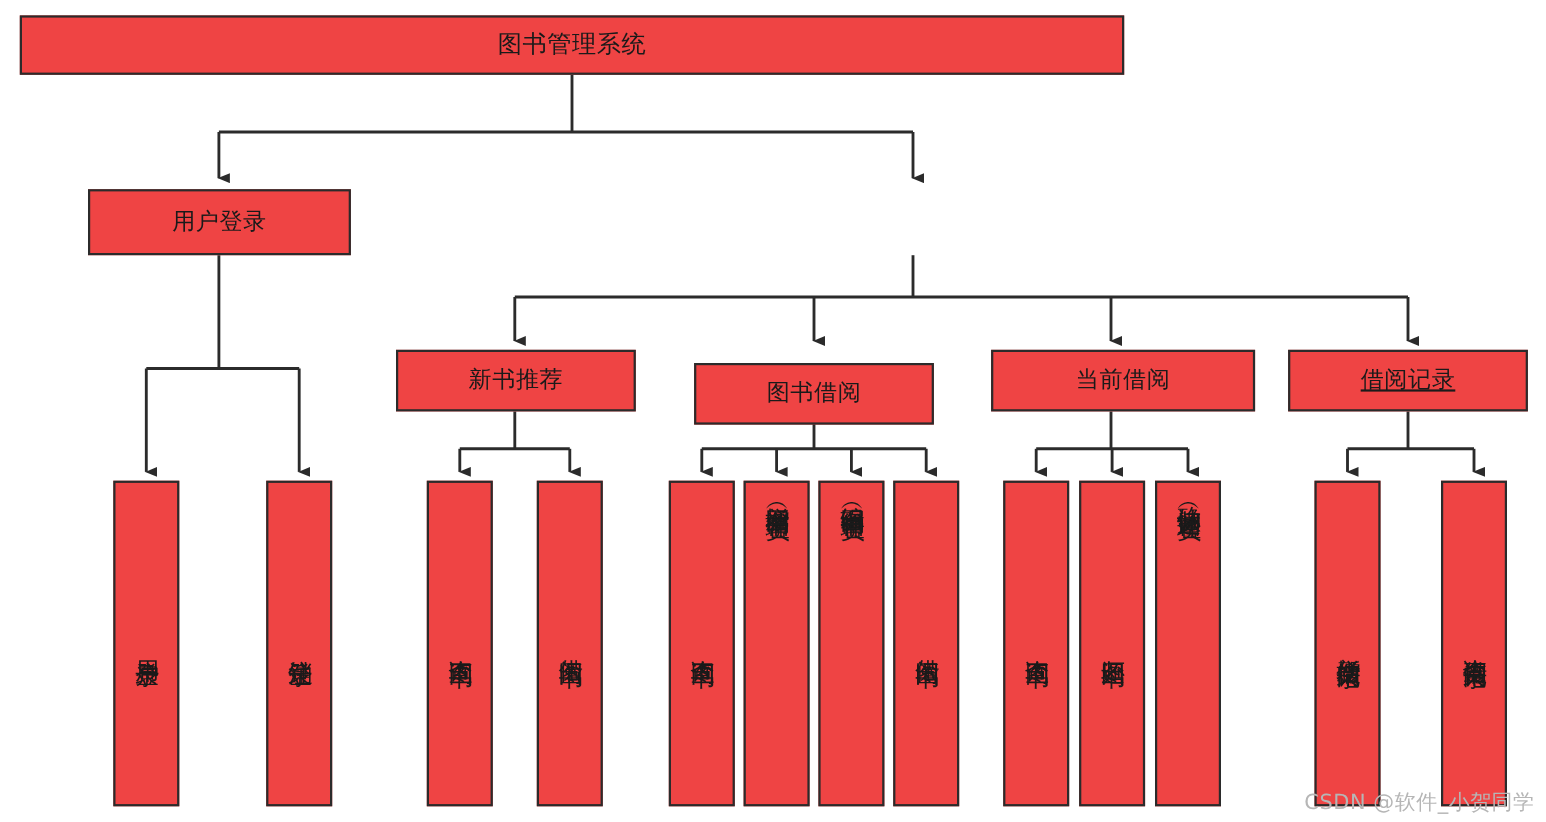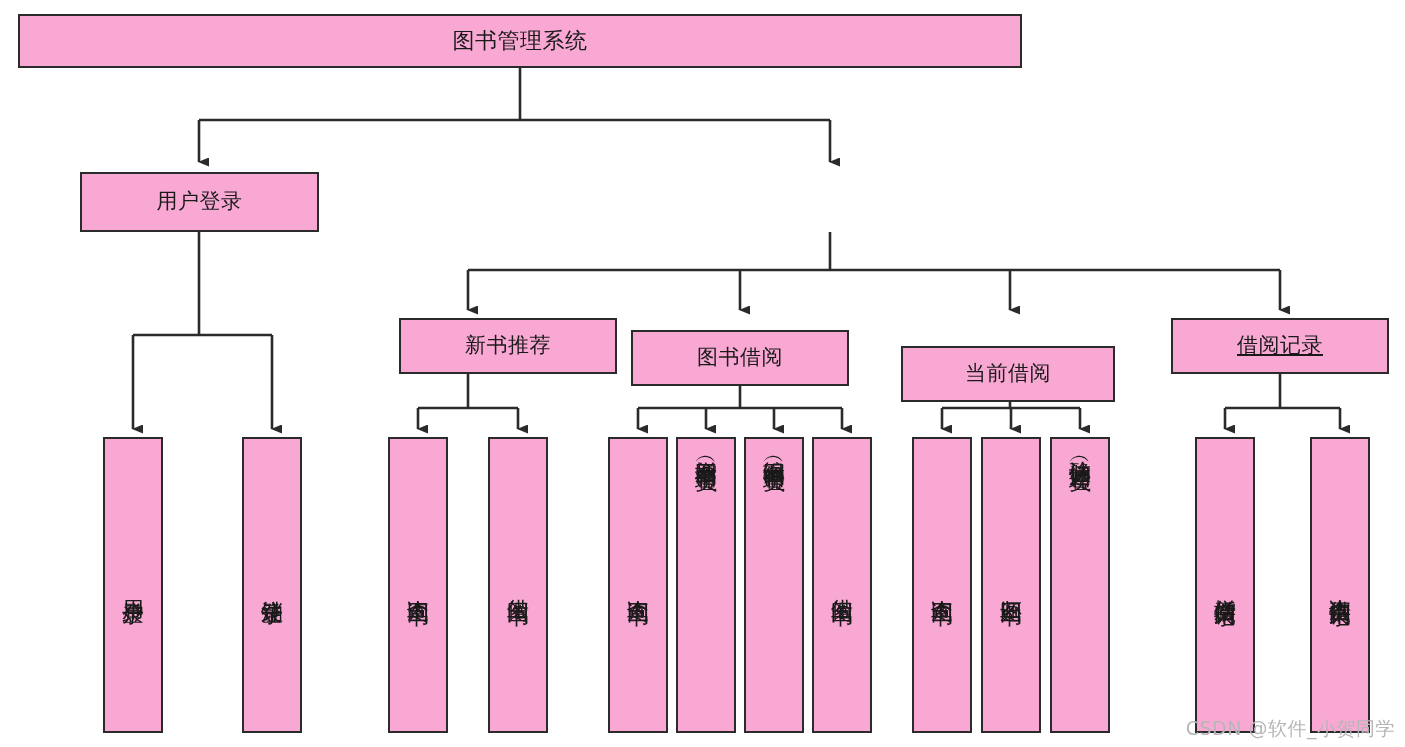--- a/index.html
+++ b/index.html
@@ -23,21 +23,21 @@
   #diagram-svg {
     position: absolute;
     left: 0;
     top: 0;
     width: 1405px;
     height: 747px;
   }
   .node-box {
     position: absolute;
     box-sizing: border-box;
-    background: #f9a8d4;
+    background: #ef4444;
     border: 2.2px solid #2b2b2b;
     display: flex;
     align-items: center;
     justify-content: center;
     color: #1a1a1a;
   }
   .node-label {
     display: block;
     text-align: center;
     line-height: 1.12;
@@ -155,29 +155,29 @@
 
   <div class="node-box node-h root" style="left:18px; top:14px; width:1004px; height:54px;">
     <span class="node-label">图书管理系统</span>
   </div>
 
   <div class="node-box node-h" style="left:80px; top:172px; width:239px; height:60px;">
     <span class="node-label">用户登录</span>
   </div>
 
 
-  <div class="node-box node-h" style="left:360px; top:318px; width:218px; height:56px;margin-left:39px;">
+  <div class="node-box node-h" style="left:360px; top:318px; width:218px; height:56px;">
     <span class="node-label">新书推荐</span>
   </div>
 
   <div class="node-box node-h" style="left:631px; top:330px; width:218px; height:56px;">
     <span class="node-label">图书借阅</span>
   </div>
 
-  <div class="node-box node-h" style="left:901px; top:318px; width:214px; height:56px;margin-top:28px;">
+  <div class="node-box node-h" style="left:901px; top:318px; width:240px; height:56px;">
     <span class="node-label">当前借阅</span>
   </div>
 
   <div class="node-box node-h" style="left:1171px; top:318px; width:218px; height:56px;text-decoration:underline;">
     <span class="node-label">借阅记录</span>
   </div>
 
   <div class="node-box node-v centered" style="left:103px; top:437px; width:60px; height:296px;">
     <span class="node-label">用户登录</span>
   </div>

